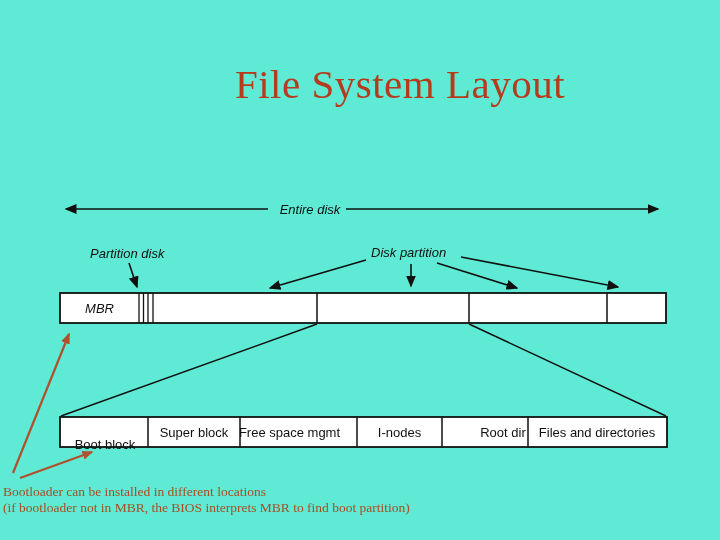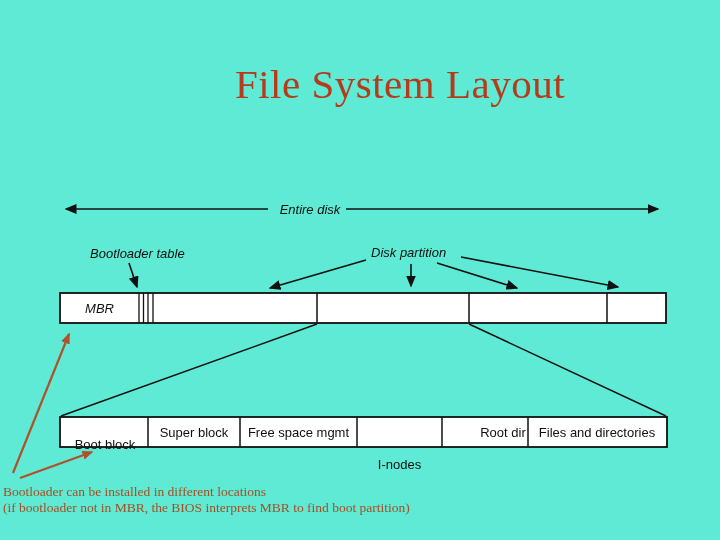--- a/index.html
+++ b/index.html
@@ -92,30 +92,30 @@
     </g>
 
     <g stroke="#b0512c" stroke-width="2.2">
       <line x1="13" y1="473" x2="69" y2="334" marker-end="url(#mr)"></line>
       <line x1="20" y1="478" x2="92" y2="452" marker-end="url(#mr)"></line>
     </g>
   </svg>
 
   <div class="abs dlabel" style="left:272px;top:202px;width:76px;text-align:center;">Entire disk</div>
 
-  <div class="abs dlabel" style="left:90px;top:246px;">Bootloader table</div>
+  <div class="abs dlabel" style="left:90px;top:246px;">Partition disk</div>
 
   <div class="abs dlabel" style="left:371px;top:245px;">Disk partition</div>
 
   <div class="abs dlabel" style="left:60px;top:301px;width:79px;text-align:center;">MBR</div>
 
   <div class="abs cell-label" style="left:62px;width:86px;margin-top:12px;">Boot block</div>
   <div class="abs cell-label" style="left:148px;width:92px;">Super block</div>
-  <div class="abs cell-label" style="left:240px;width:117px;">Free space mgmt</div>
-  <div class="abs cell-label" style="left:357px;width:85px;margin-top:32px;">I-nodes</div>
+  <div class="abs cell-label" style="left:231px;width:117px;">Free space mgmt</div>
+  <div class="abs cell-label" style="left:357px;width:85px;">I-nodes</div>
   <div class="abs cell-label" style="left:460px;width:86px;">Root dir</div>
   <div class="abs cell-label" style="left:528px;width:138px;">Files and directories</div>
 
   <div class="abs annotation">
     <div>Bootloader can be installed in different locations</div>
     <div>(if bootloader not in MBR, the BIOS interprets MBR to find boot partition)</div>
   </div>
 
 </div>
 

